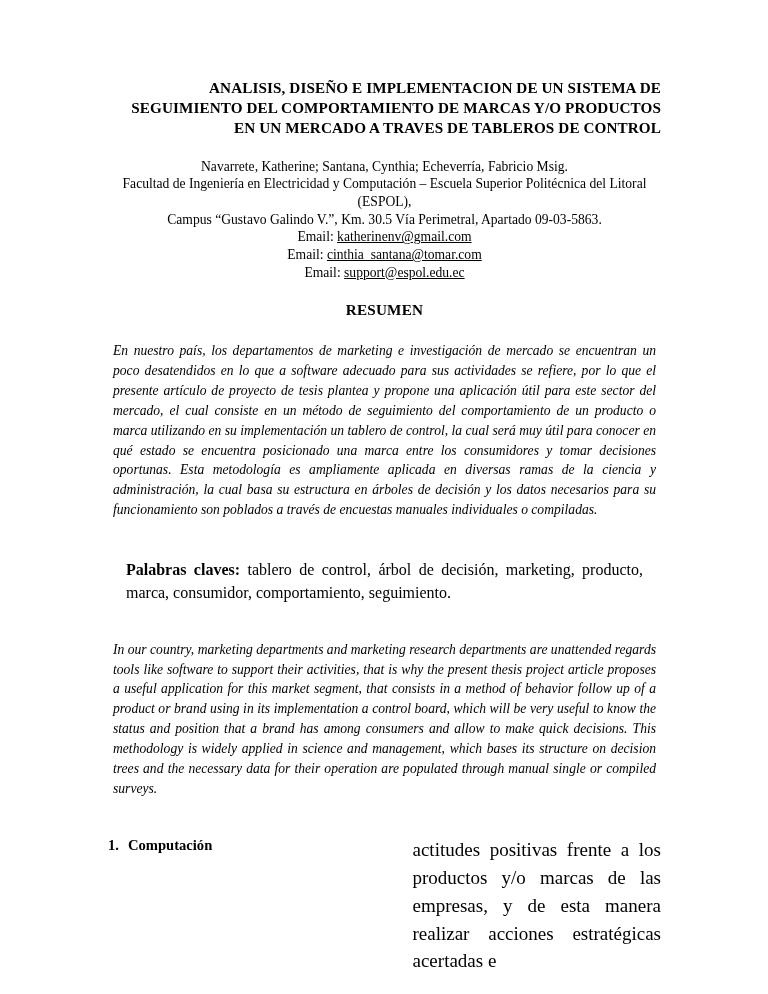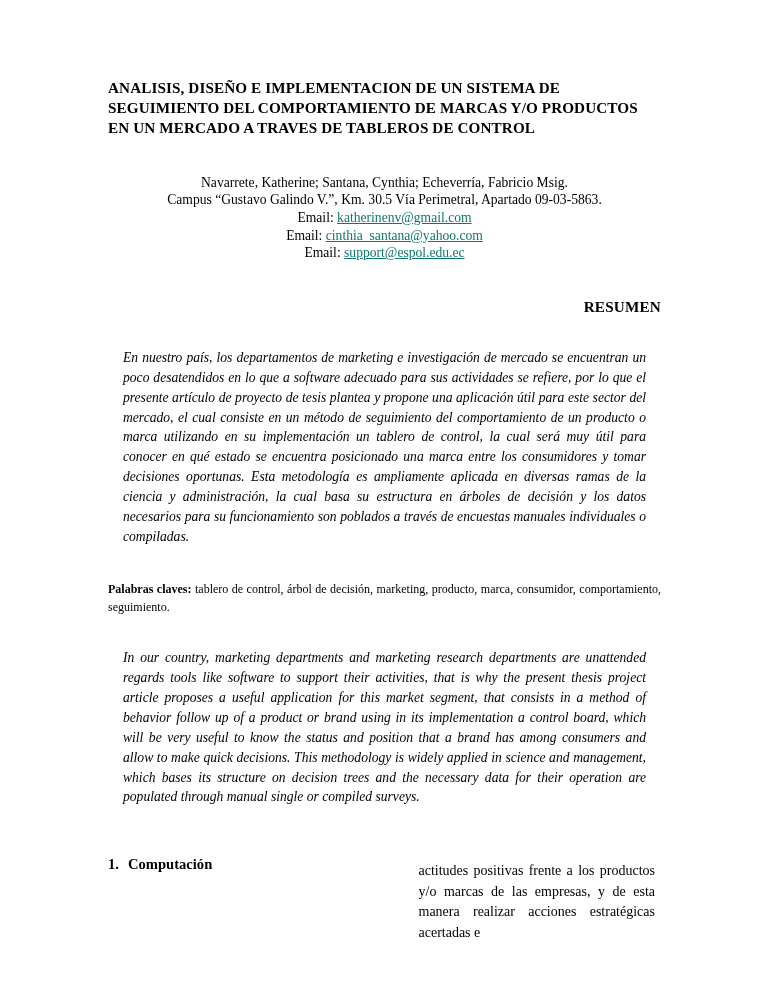--- a/index.html
+++ b/index.html
@@ -25,65 +25,65 @@
     height: 994px;
   }
 
   
   .title {
     margin: 0;
     padding-top: 78px;
     font-size: 15.2px;
     font-weight: bold;
     line-height: 1.33;
-    text-align: left;
+    text-align: right;
     letter-spacing: 0.1px;
   }
 
   
   .authors {
-    margin: 16px;
+    margin: 0;
     padding-top: 19px;
     font-size: 13.6px;
     line-height: 1.30;
     text-align: center;
   }
   .authors .line { display: block; }
   .email-line { display: block; }
   .email-link {
-    color: #0f766e;
+    color: #000000;
     text-decoration: underline;
   }
 
   
   .section-heading {
     margin: 0;
     font-size: 15.2px;
     font-weight: bold;
     text-align: center;
     letter-spacing: 0.2px;
   }
-  .heading-resumen { padding-top: 20px; text-align: right; }
+  .heading-resumen { padding-top: 20px; }
   .heading-abstract { padding-top: 42px; }
 
   
   .abstract-body {
-    margin: 15px;
+    margin: 5px;
     padding-top: 17px;
     font-size: 13.6px;
     font-style: italic;
     line-height: 1.46;
     text-align: justify;
   }
 
   
   .keywords {
-    margin: 0;
+    margin: 18px;
     padding-top: 20px;
-    font-size: 12px;
+    font-size: 16px;
     line-height: 1.46;
     text-align: justify;
   }
   .keywords-label { font-weight: bold; }
 
   
   .columns {
     padding-top: 33px;
     display: flex;
     gap: 56px;
@@ -94,47 +94,48 @@
   .col-heading {
     margin: 0;
     font-size: 14.6px;
     font-weight: bold;
     line-height: 1.3;
     display: flex;
     gap: 9px;
   }
   .col-heading .num { flex: none; }
   .col-body {
-    margin: 6px;
+    margin: 0;
     padding-top: 17px;
-    font-size: 14px;
+    font-size: 19px;
     line-height: 1.46;
     text-align: justify;
   }
   .col-body.indented { text-indent: 18px; }
   .col-body.no-top { padding-top: 0; }
 </style>
 </head>
 <body>
 
 <div class="page">
 
   <h1 class="title">ANALISIS, DISEÑO E IMPLEMENTACION DE UN SISTEMA DE SEGUIMIENTO DEL COMPORTAMIENTO DE MARCAS Y/O PRODUCTOS EN UN MERCADO A TRAVES DE TABLEROS DE CONTROL</h1>
 
   <div class="authors">
     <span class="line">Navarrete, Katherine; Santana, Cynthia; Echeverría, Fabricio Msig.</span>
+    <span class="line">Facultad de Ingeniería en Electricidad y Computación – Escuela Superior Politécnica del Litoral (ESPOL),</span>
     <span class="line">Campus “Gustavo Galindo V.”, Km. 30.5 Vía Perimetral, Apartado 09-03-5863.</span>
 
     <span class="email-line">
       <span>Email:</span>
       <a class="email-link" href="#">katherinenv@gmail.com</a>
     </span>
     <span class="email-line">
       <span>Email:</span>
-      <a class="email-link" href="#">cinthia_santana@yahoo.com</a>
+      <a class="email-link" href="#">cinthia_santana@tomar.com</a>
     </span>
     <span class="email-line">
       <span>Email:</span>
       <a class="email-link" href="#">support@espol.edu.ec</a>
     </span>
   </div>
 
   <h2 class="section-heading heading-resumen">RESUMEN</h2>
 
   <p class="abstract-body">En nuestro país, los departamentos de marketing e investigación de mercado se encuentran un poco desatendidos en lo que a software adecuado para sus actividades se refiere, por lo que el presente artículo de proyecto de tesis plantea y propone una aplicación útil para este sector del mercado, el cual consiste en un método de seguimiento del comportamiento de un producto o marca utilizando en su implementación un tablero de control, la cual será muy útil para conocer en qué estado se encuentra posicionado una marca entre los consumidores y tomar decisiones oportunas. Esta metodología es ampliamente aplicada en diversas ramas de la ciencia y administración, la cual basa su estructura en árboles de decisión y los datos necesarios para su funcionamiento son poblados a través de encuestas manuales individuales o compiladas.</p>

